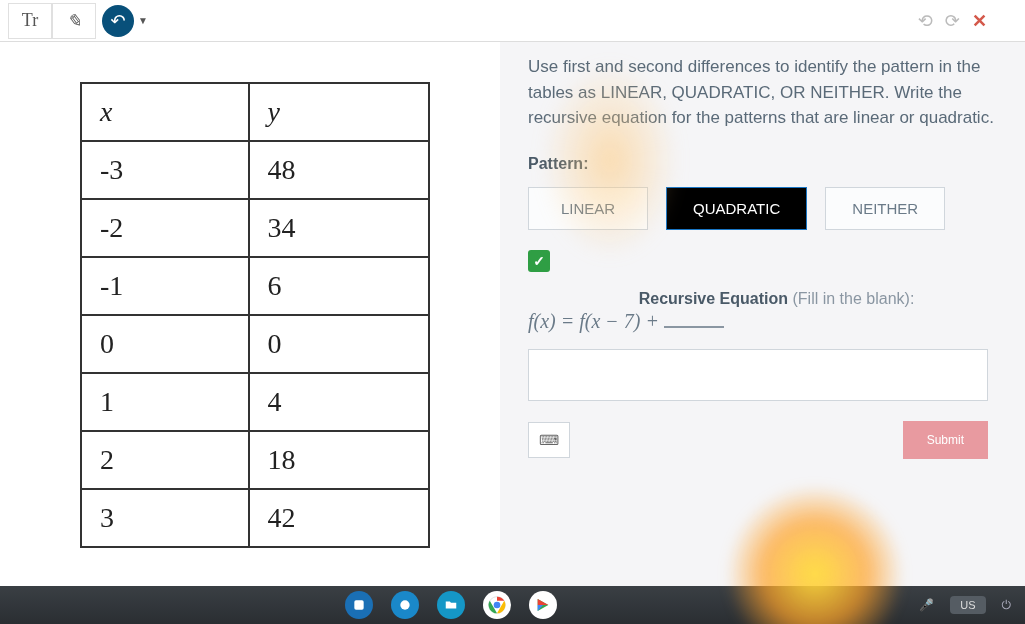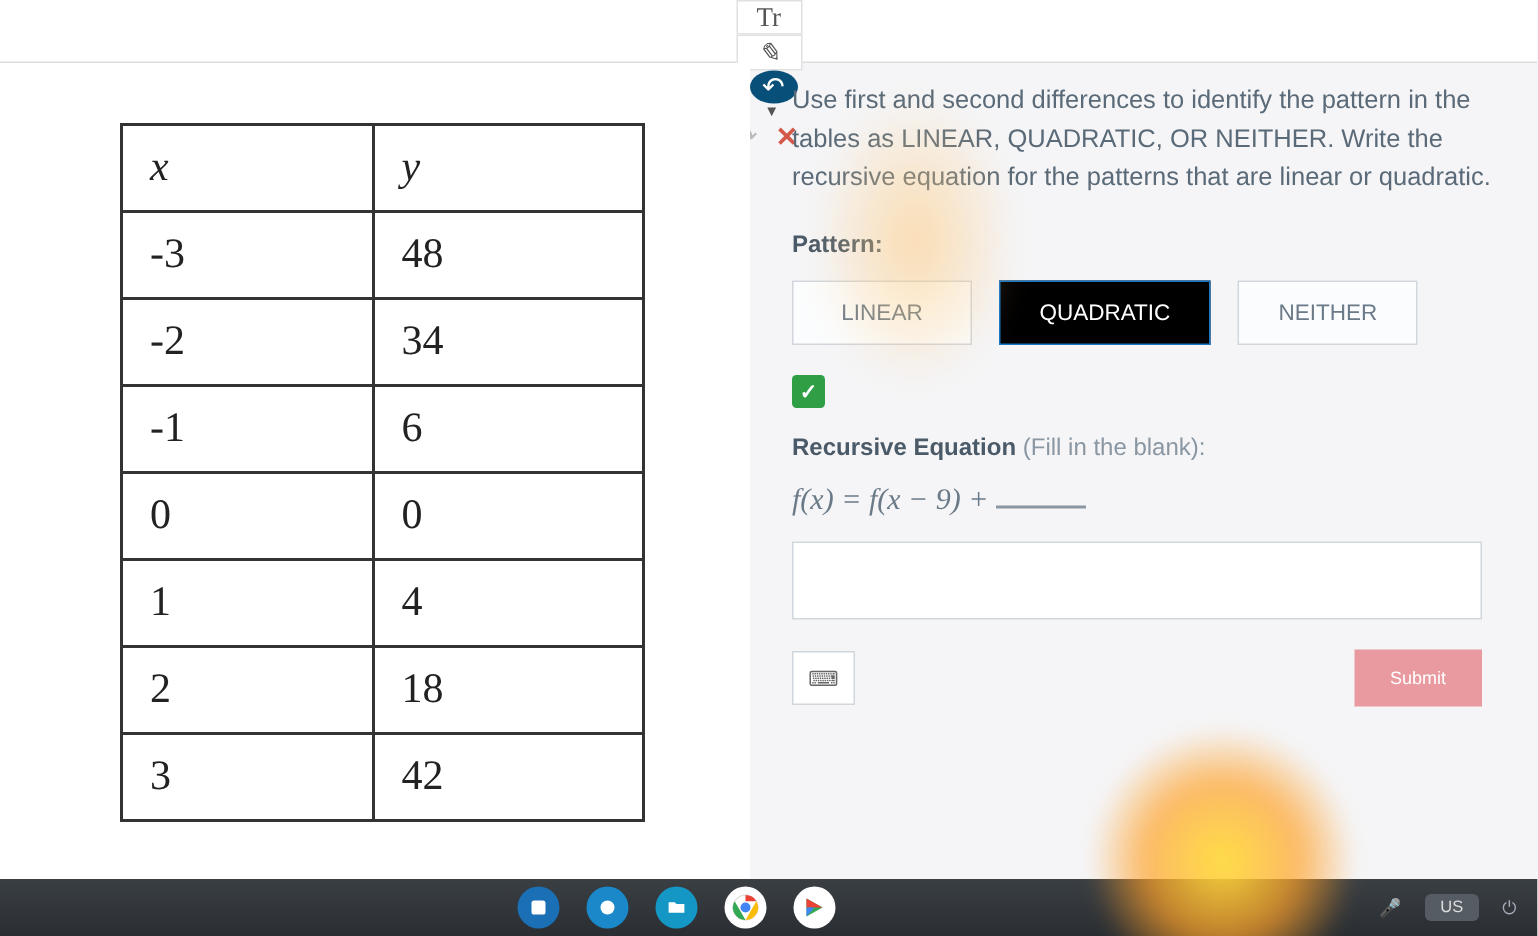--- a/index.html
+++ b/index.html
@@ -12,21 +12,20 @@
       position: relative;
     }
     .toolbar {
       height: 42px;
       background: #fff;
       border-bottom: 1px solid #ddd;
       display: flex;
       align-items: center;
       padding: 0 8px;
       gap: 0;
-      flex-direction: column;
     }
     .tool-btn {
       width: 44px;
       height: 36px;
       display: flex;
       align-items: center;
       justify-content: center;
       border: 1px solid #e0e0e0;
       background: #fff;
       cursor: pointer;
@@ -133,21 +132,22 @@
       align-items: center;
       justify-content: center;
       color: #fff;
       font-size: 14px;
       font-weight: bold;
       margin-bottom: 18px;
     }
     .recursive-label {
       font-size: 16px;
       color: #4a5a68;
-      margin-bottom: 14px;
+      margin-bottom: 2px;
+      text-align: center;
     }
     .recursive-label .hint { color: #8a96a2; font-weight: normal; }
     .recursive-label b { font-weight: 600; }
     .equation {
       font-family: Georgia, serif;
       font-style: italic;
       font-size: 20px;
       color: #6a7a88;
       margin-bottom: 16px;
     }
@@ -324,21 +324,21 @@
       <button class="pattern-btn">NEITHER</button>
     </div>
 
     <div class="check-badge">✓</div>
 
     <p class="recursive-label">
       <b>Recursive Equation</b> <span class="hint">(Fill in the blank):</span>
     </p>
 
     <p class="equation">
-      <span>f(x) = f(x − 9) + </span><span class="blank"></span>
+      <span>f(x) = f(x − 7) + </span><span class="blank"></span>
     </p>
 
     <input class="answer-input" value="" style="">
 
     <div class="bottom-row">
       <button class="keyboard-btn">⌨</button>
       <button class="submit-btn">Submit</button>
     </div>
   </div>
 </div>

